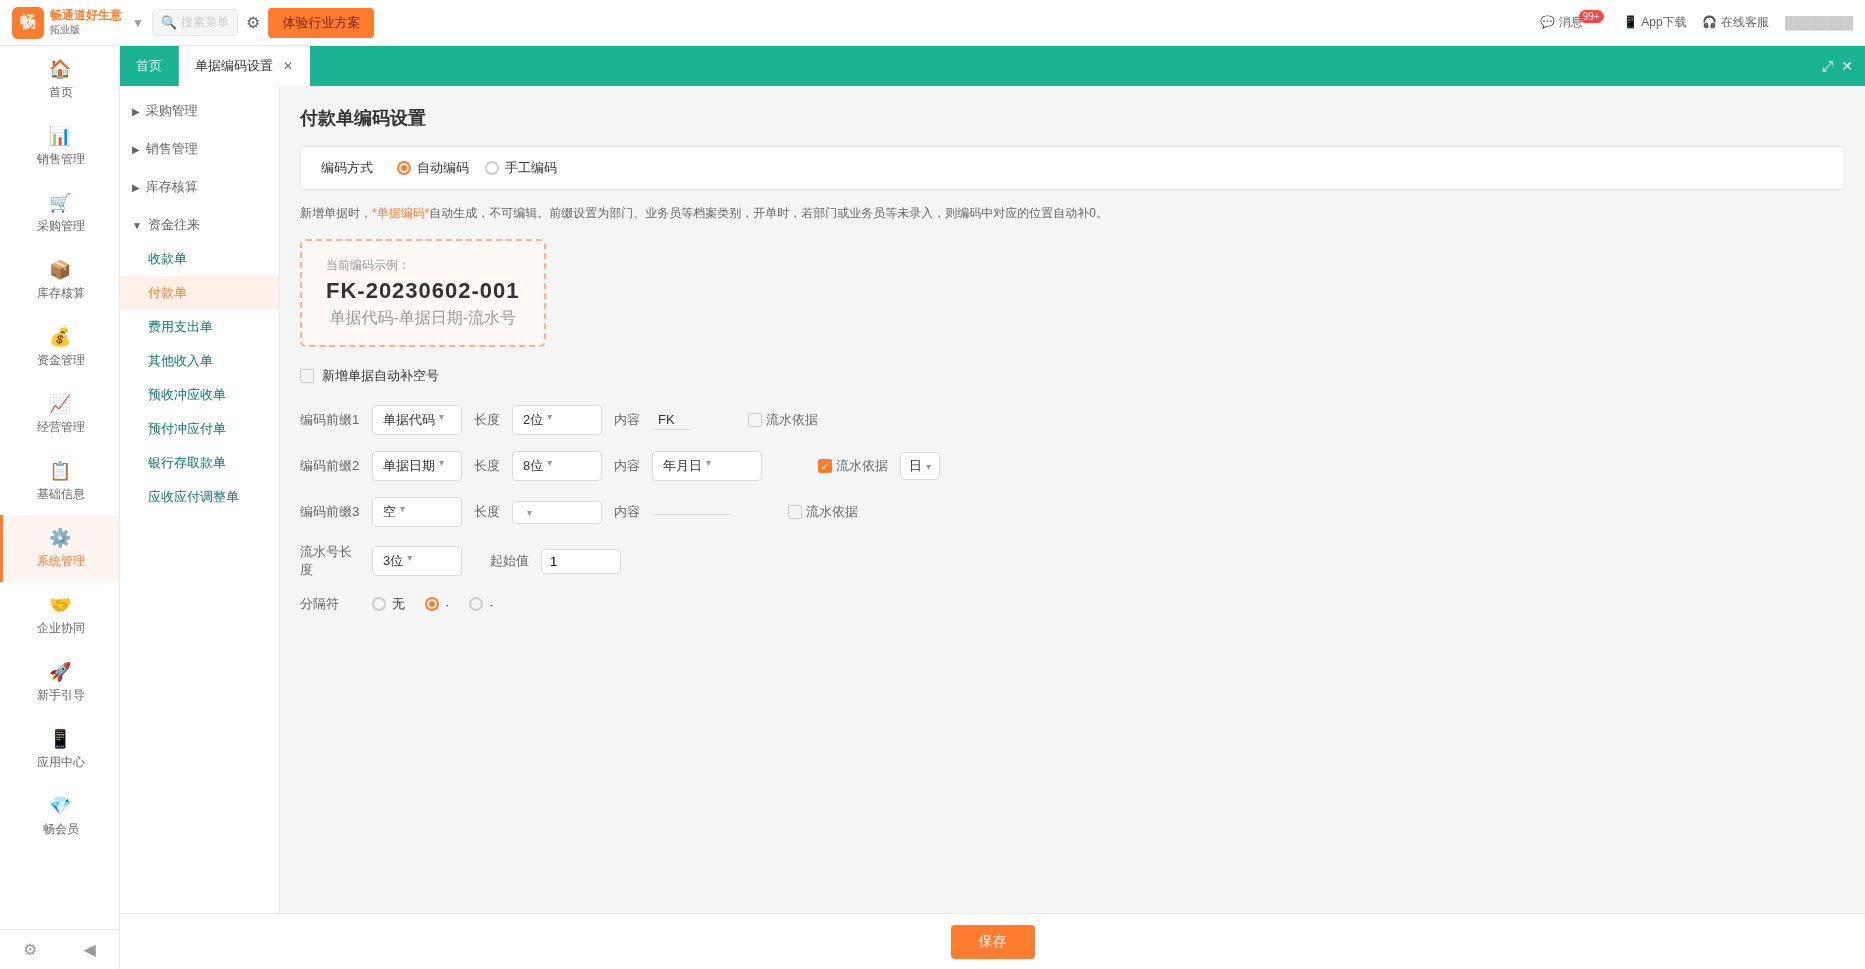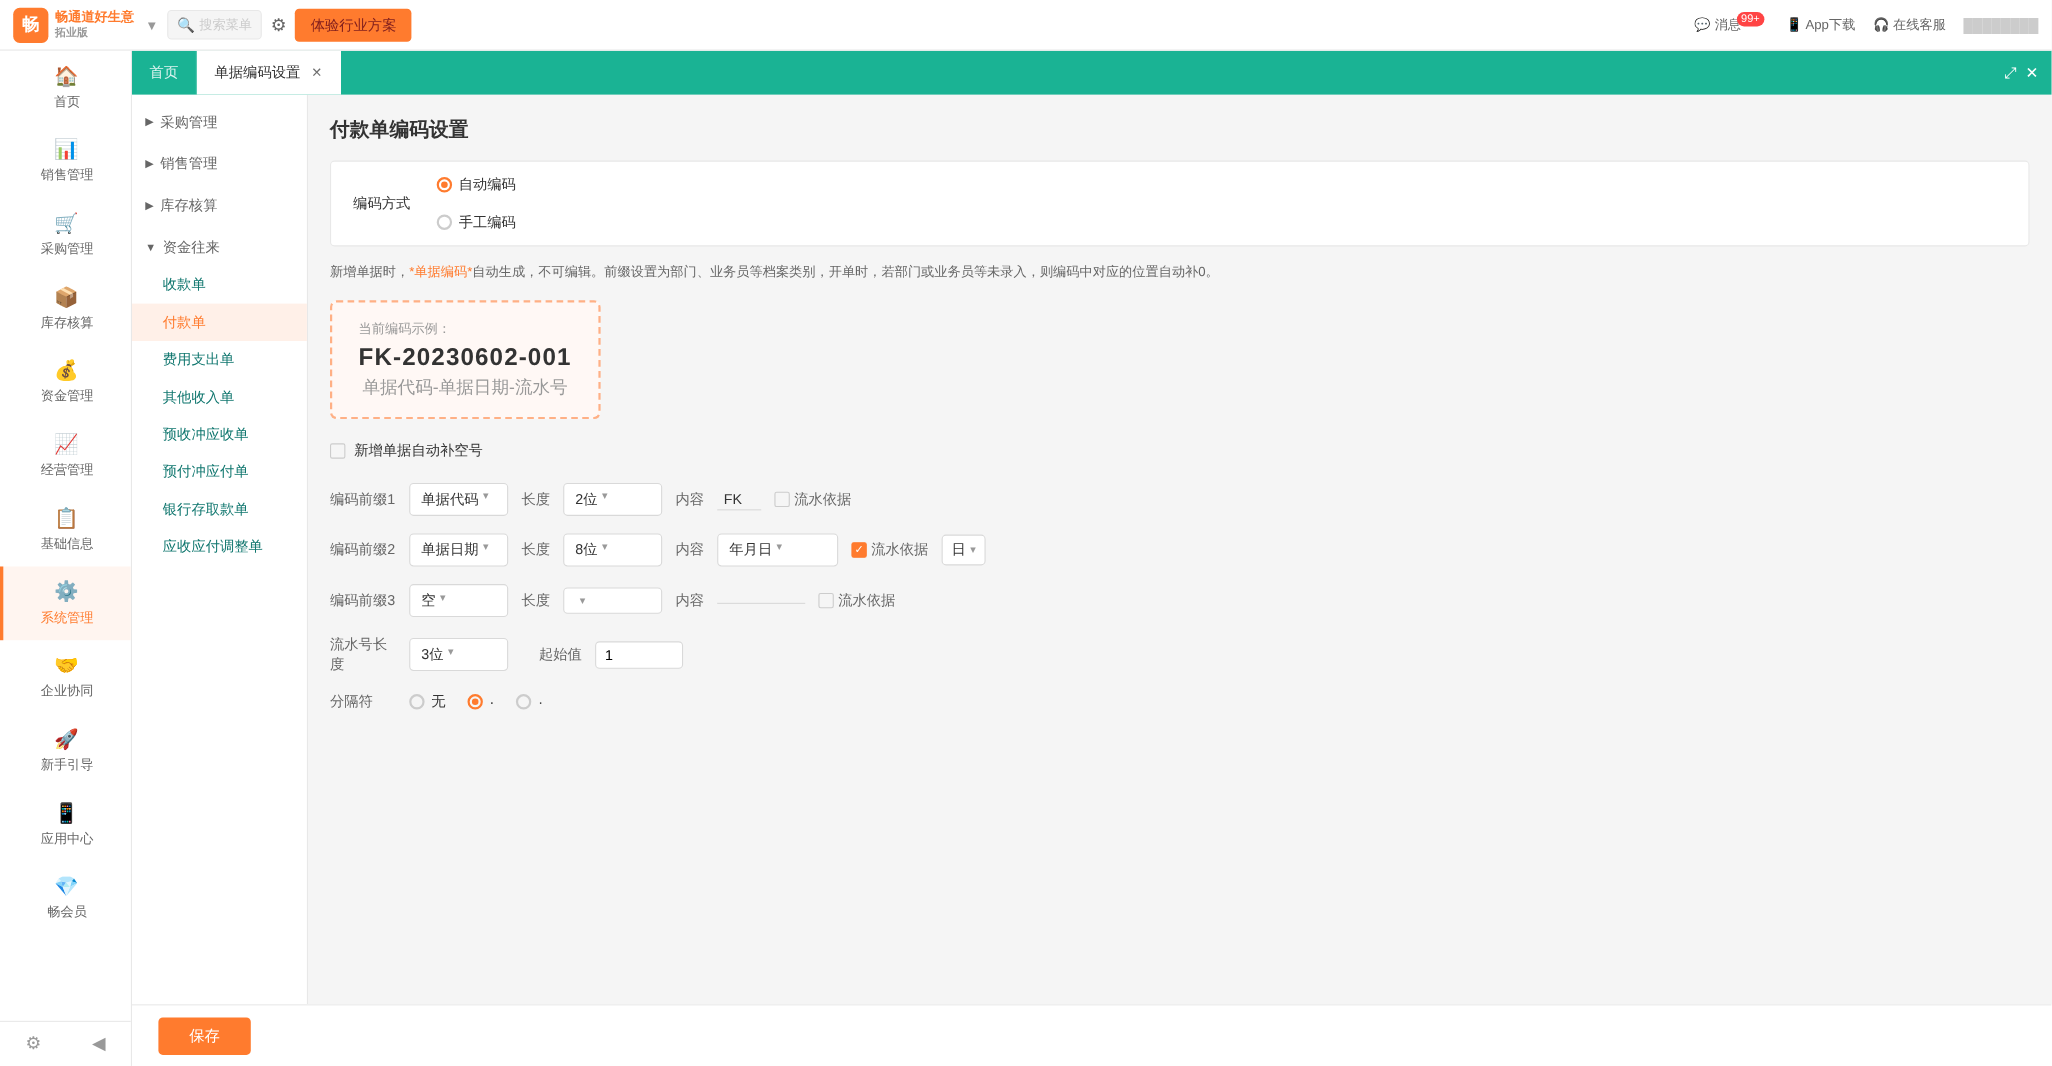--- a/index.html
+++ b/index.html
@@ -217,21 +217,20 @@
       padding: 12px 20px;
       display: flex;
       align-items: center;
       gap: 24px;
       margin-bottom: 14px;
     }
     .radio-group {
       display: flex;
       align-items: center;
       gap: 16px;
-      flex-direction: column;
     }
     .radio-item {
       display: flex;
       align-items: center;
       gap: 6px;
       cursor: pointer;
     }
     .radio-dot {
       width: 14px;
       height: 14px;
@@ -343,20 +342,21 @@
       font-size: 13px;
       flex-shrink: 0;
     }
     .serial-label {
       color: #666;
       font-size: 13px;
       flex-shrink: 0;
       display: flex;
       align-items: center;
       gap: 4px;
+      margin-left: 44px;
     }
     .content-value {
       border-bottom: 1px solid #d9d9d9;
       padding: 2px 6px;
       color: #333;
       font-size: 13px;
       min-width: 40px;
     }
     .day-select {
       display: flex;
@@ -383,21 +383,21 @@
     .bottom-bar {
       position: fixed;
       bottom: 0;
       left: 120px;
       right: 0;
       height: 56px;
       background: #fff;
       border-top: 1px solid #e8e8e8;
       display: flex;
       align-items: center;
-      justify-content: flex-start;
+      justify-content: center;
       padding: 0 24px;
       z-index: 80;
     }
     .save-btn {
       background: #ff7b2e;
       color: #fff;
       border: none;
       border-radius: 4px;
       padding: 8px 28px;
       font-size: 14px;

